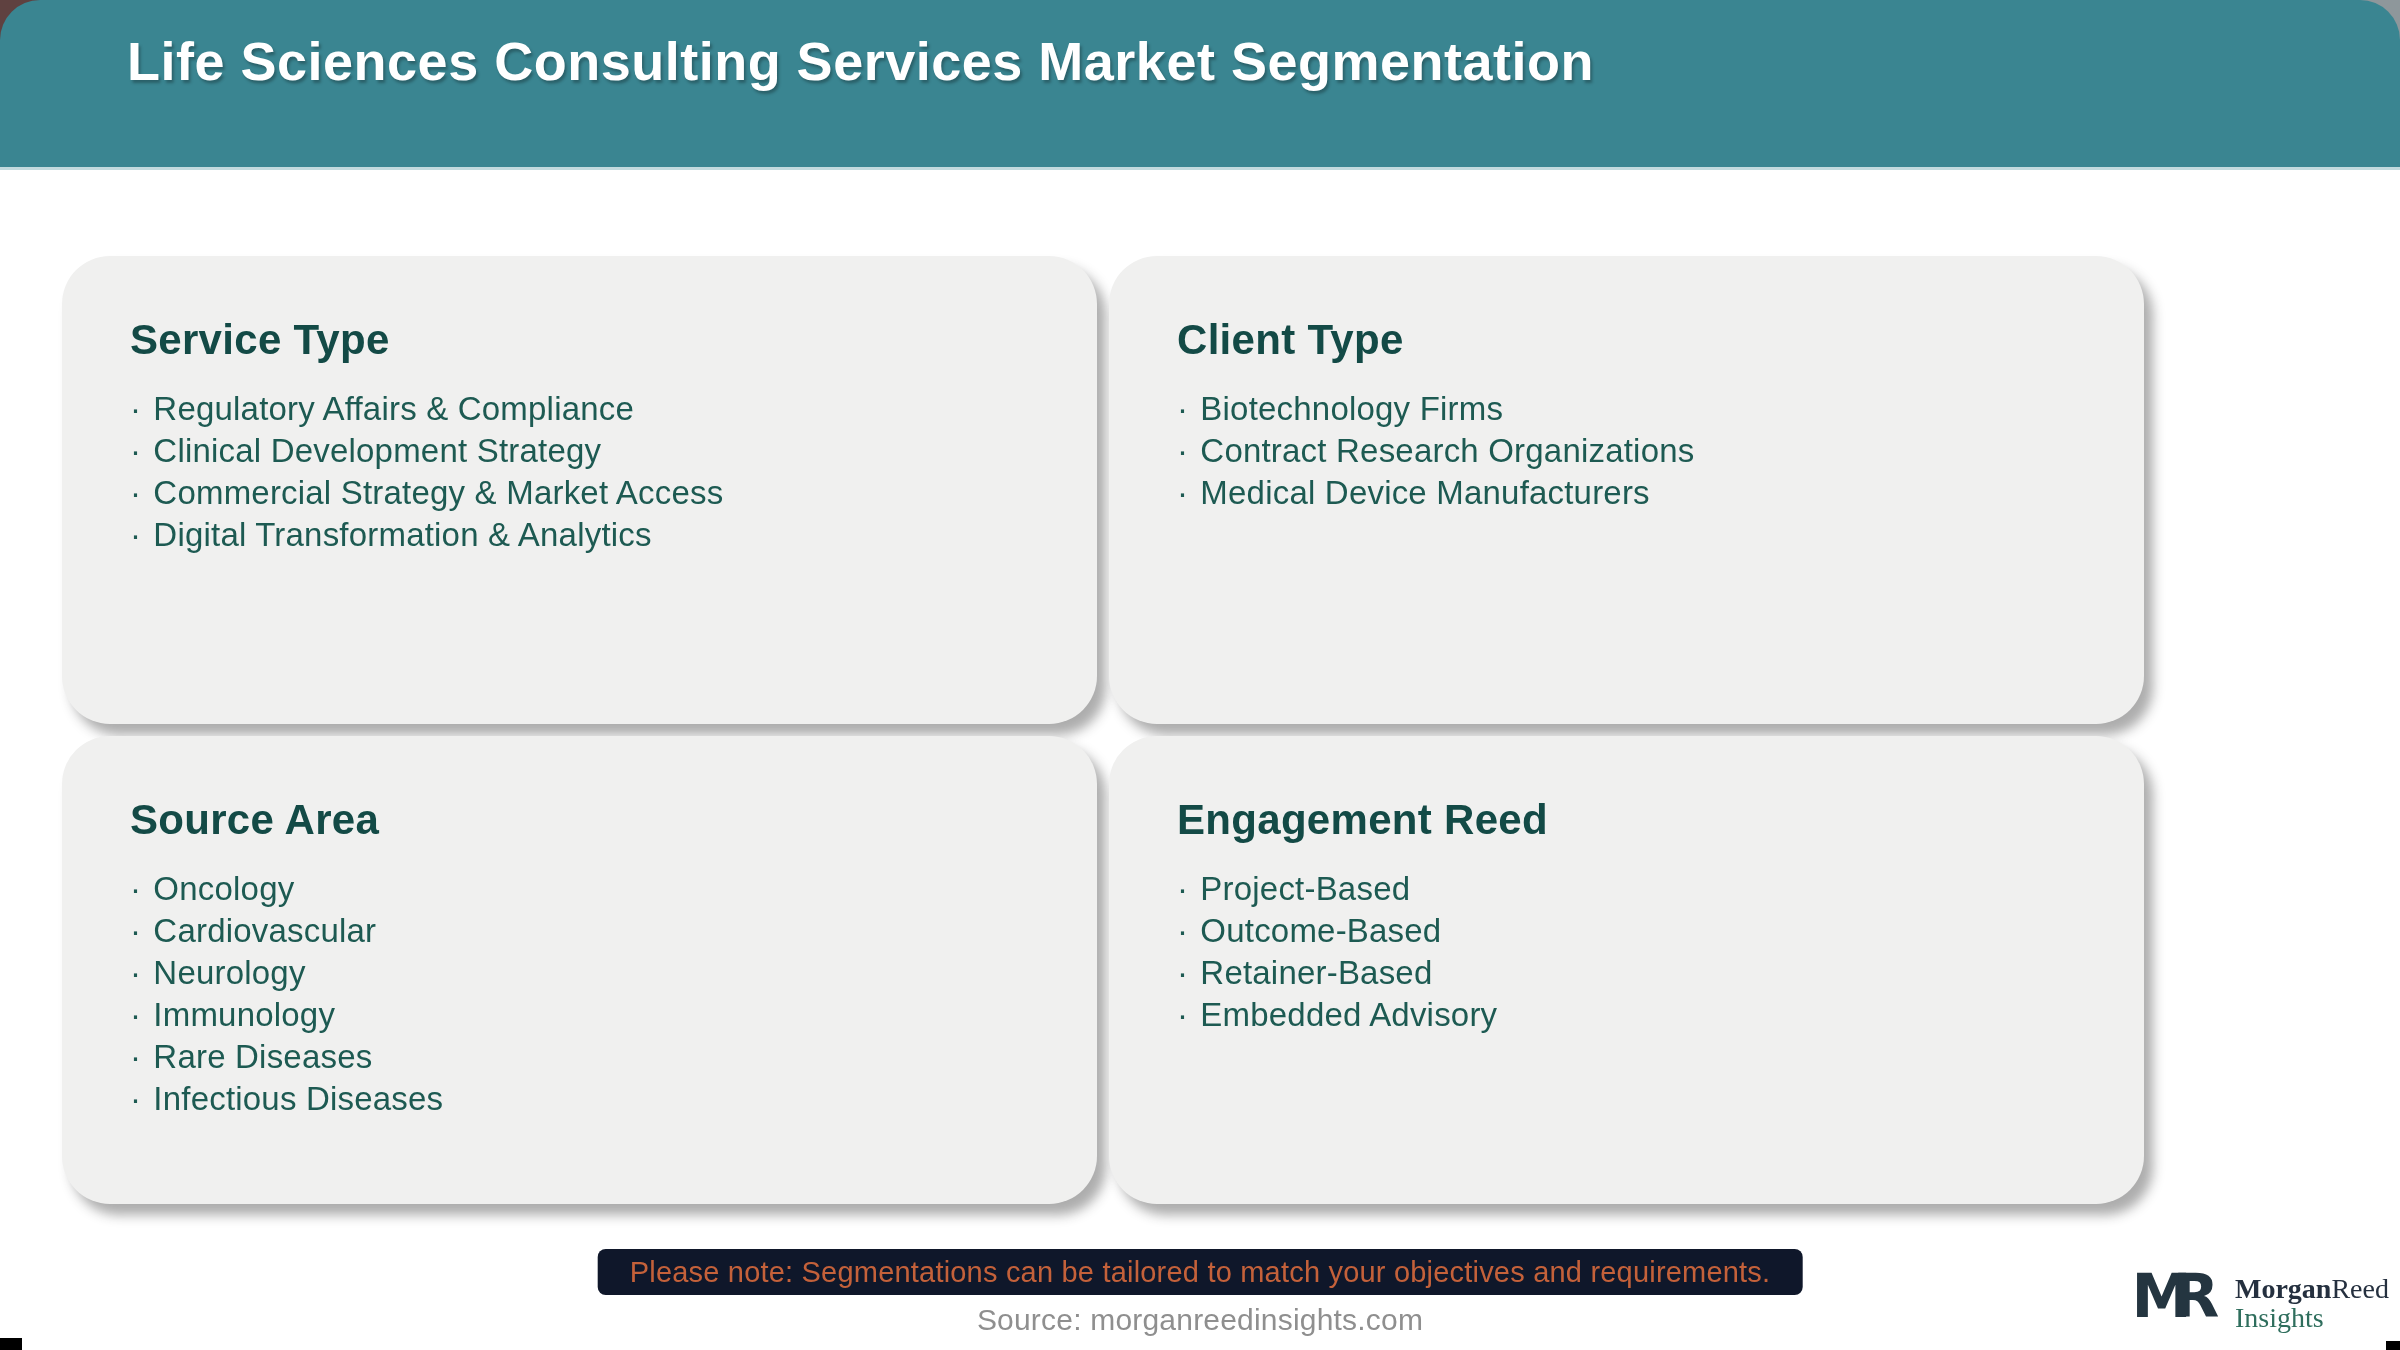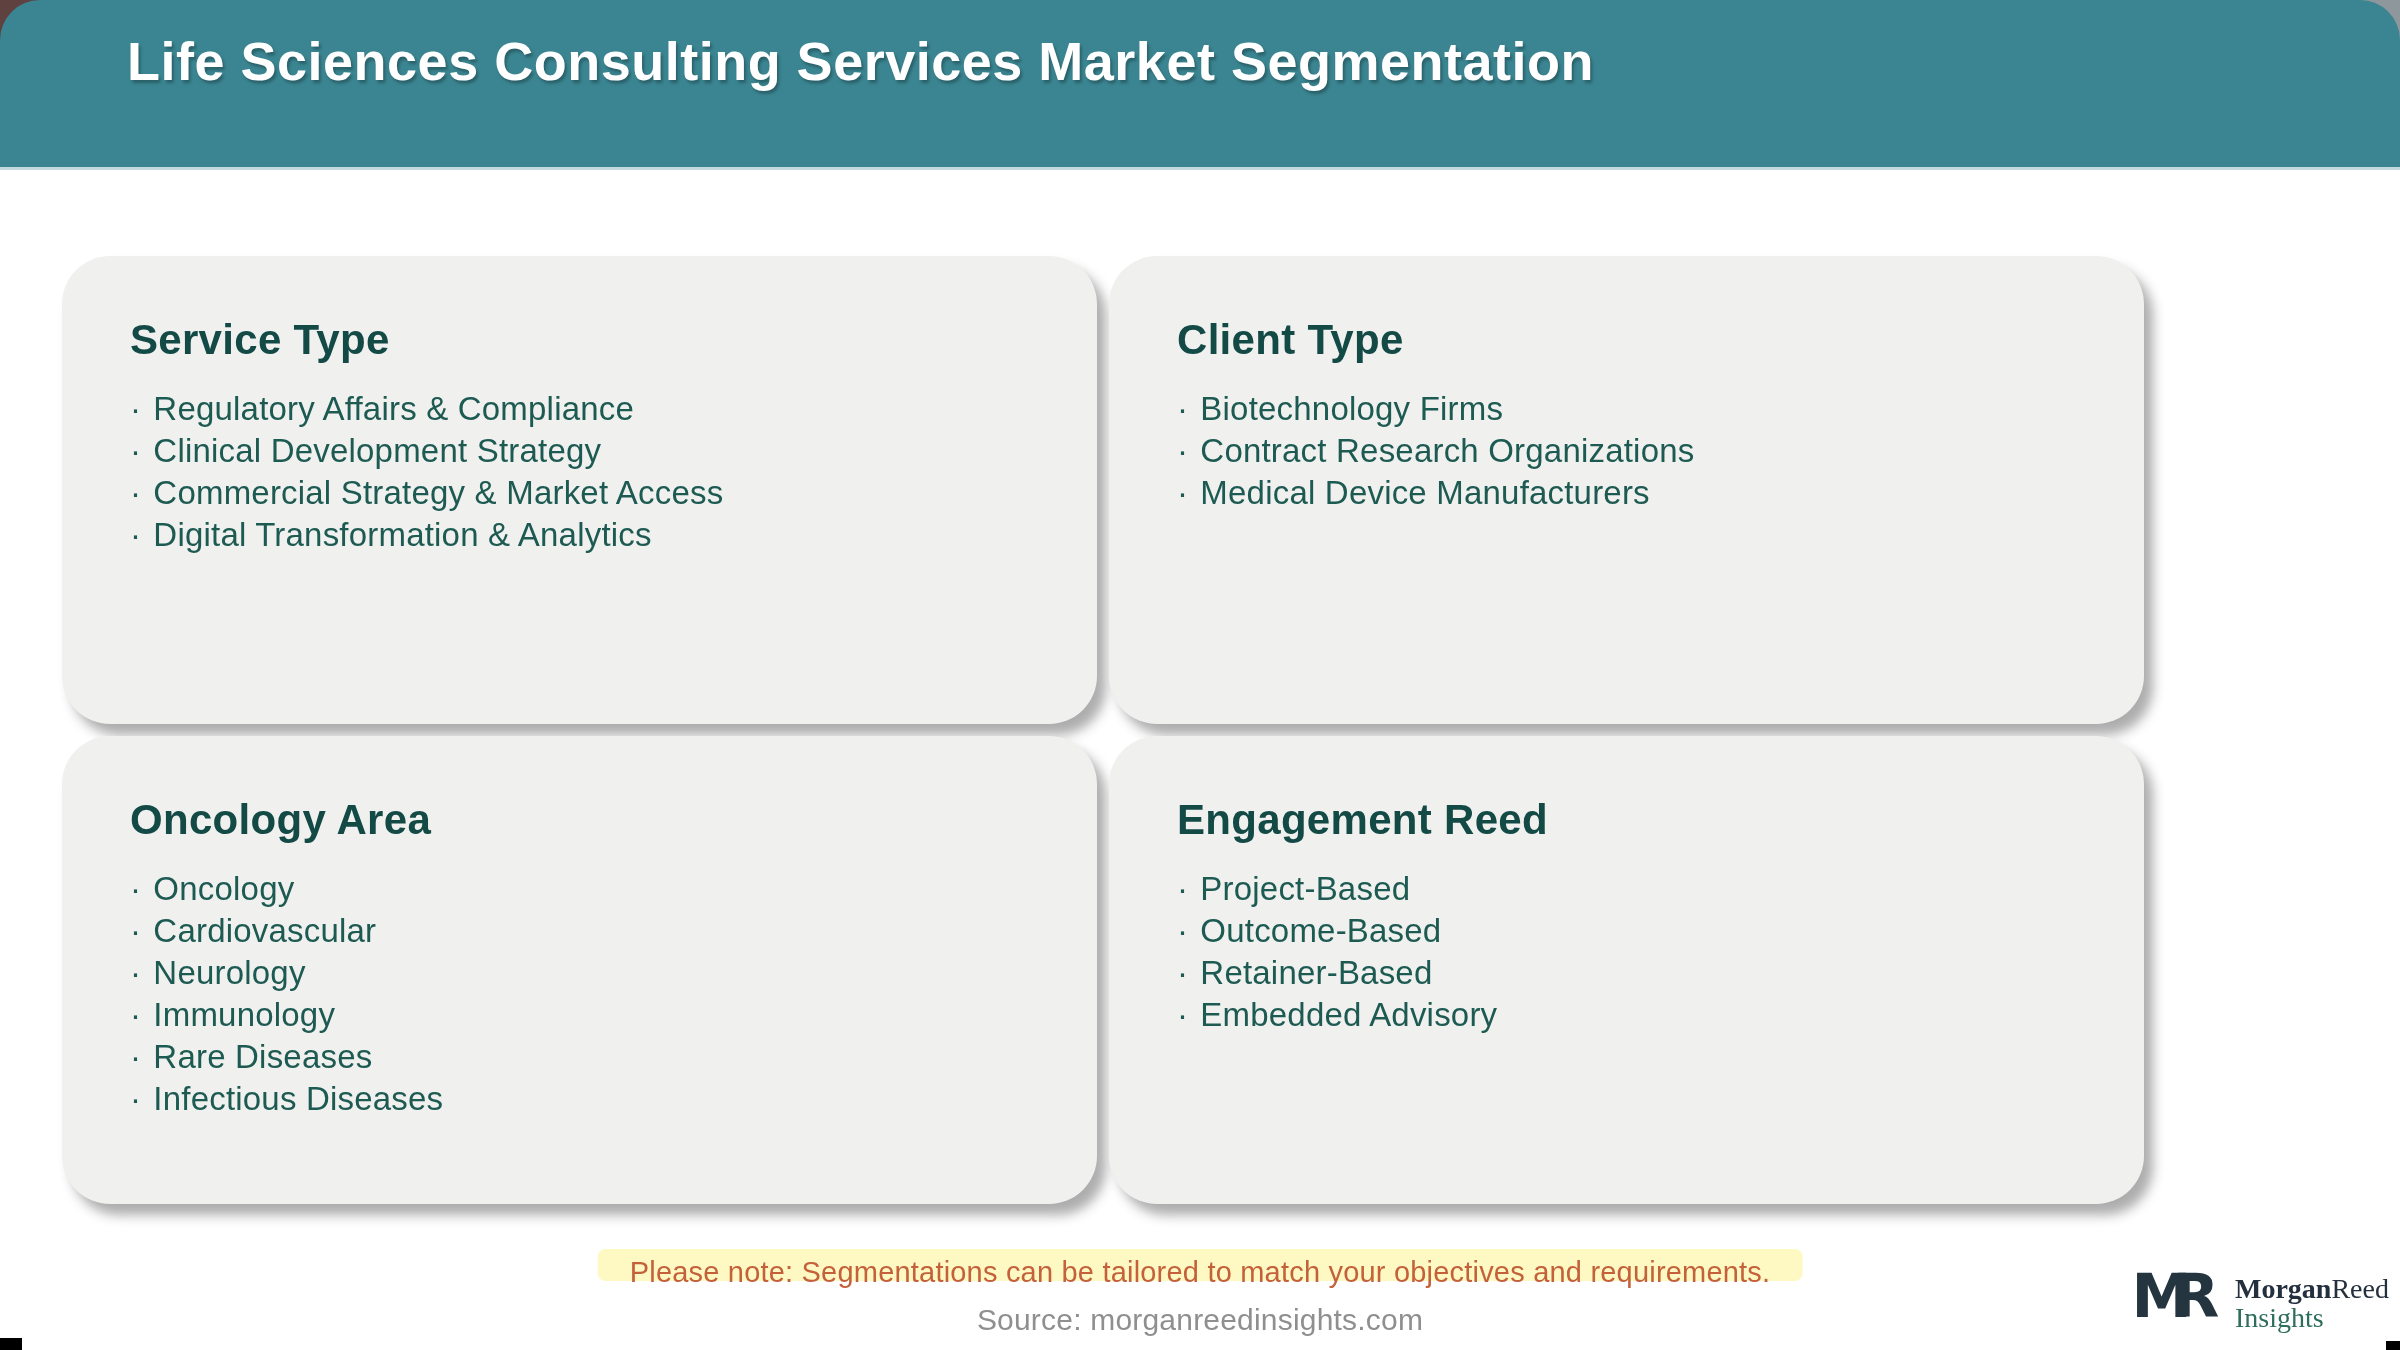--- a/index.html
+++ b/index.html
@@ -43,21 +43,21 @@
   }
   .card-list{list-style:none;margin:0;padding:0;}
   .card-list li{
     font-size:33px;line-height:42px;color:#1d5a52;letter-spacing:.2px;white-space:nowrap;
   }
   .card-list .dot{display:inline-block;min-width:14px;color:#1d5a52;}
 
   
   .note{
     position:absolute;left:50%;top:1249px;transform:translateX(-50%);z-index:1;
-    background:#fef9c3;border-radius:8px;height:32px;box-sizing:border-box;
+    background:#0f172a;border-radius:8px;height:46px;box-sizing:border-box;
     padding:8px 32px;white-space:nowrap;
   }
   .note span{font-size:29px;line-height:30px;color:#c4613a;letter-spacing:.2px;}
   .source{
     position:absolute;left:0;top:1303px;width:100%;text-align:center;z-index:1;
     font-size:30px;color:#8f8f8f;letter-spacing:.2px;
   }
 
   
   .logo{
@@ -100,21 +100,21 @@
   <section class="card">
     <h2 class="card-title">Client Type</h2>
     <ul class="card-list">
           <li><span class="dot">·</span> Biotechnology Firms</li>
           <li><span class="dot">·</span> Contract Research Organizations</li>
           <li><span class="dot">·</span> Medical Device Manufacturers</li>
         </ul>
   </section>
 
   <section class="card">
-    <h2 class="card-title">Oncology Area</h2>
+    <h2 class="card-title">Source Area</h2>
     <ul class="card-list">
           <li><span class="dot">·</span> Oncology</li>
           <li><span class="dot">·</span> Cardiovascular</li>
           <li><span class="dot">·</span> Neurology</li>
           <li><span class="dot">·</span> Immunology</li>
           <li><span class="dot">·</span> Rare Diseases</li>
           <li><span class="dot">·</span> Infectious Diseases</li>
         </ul>
   </section>
 

